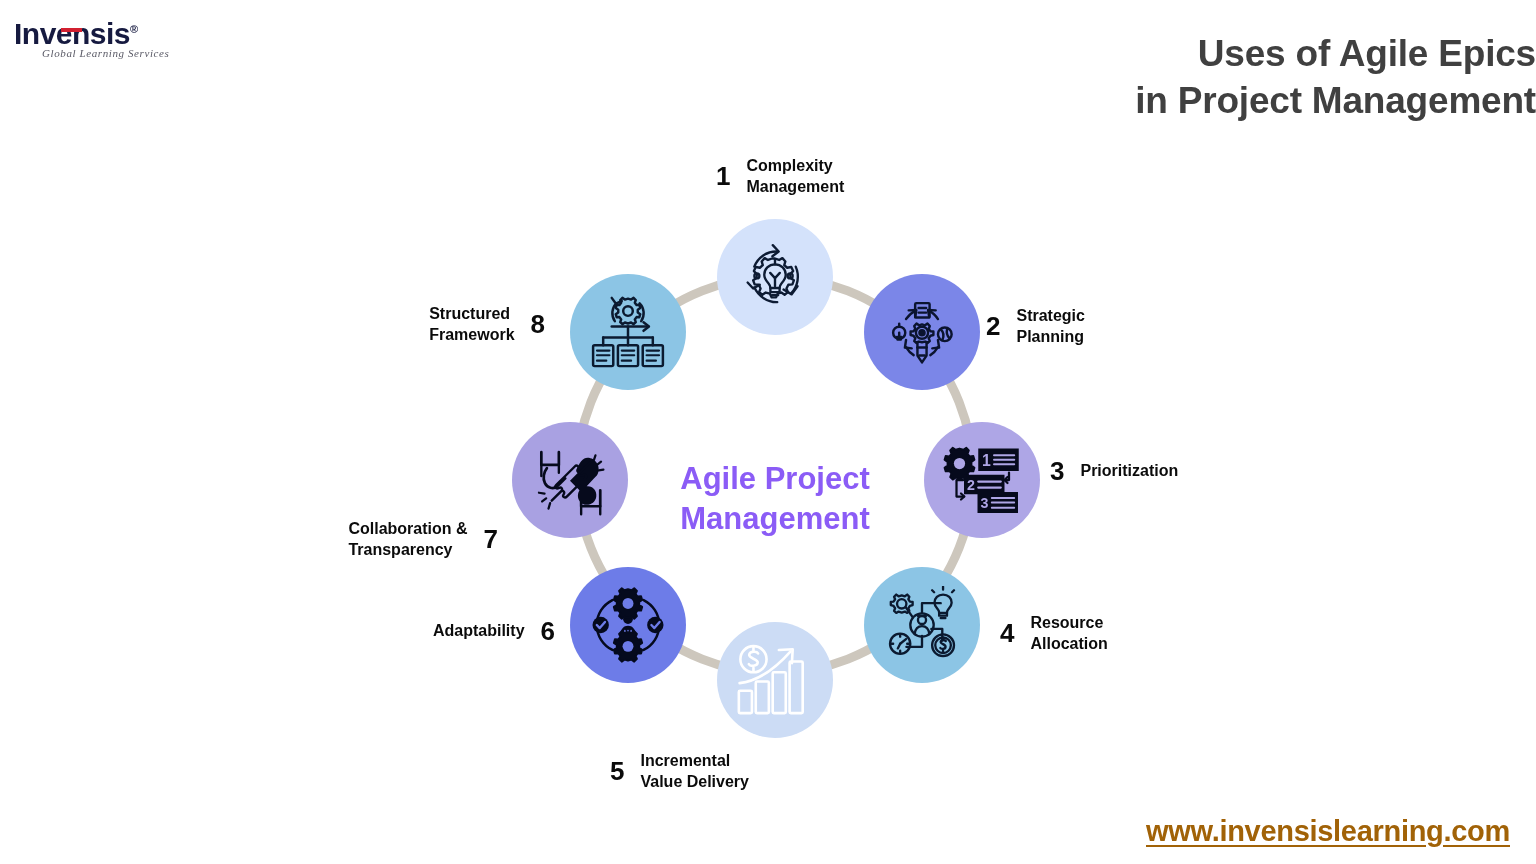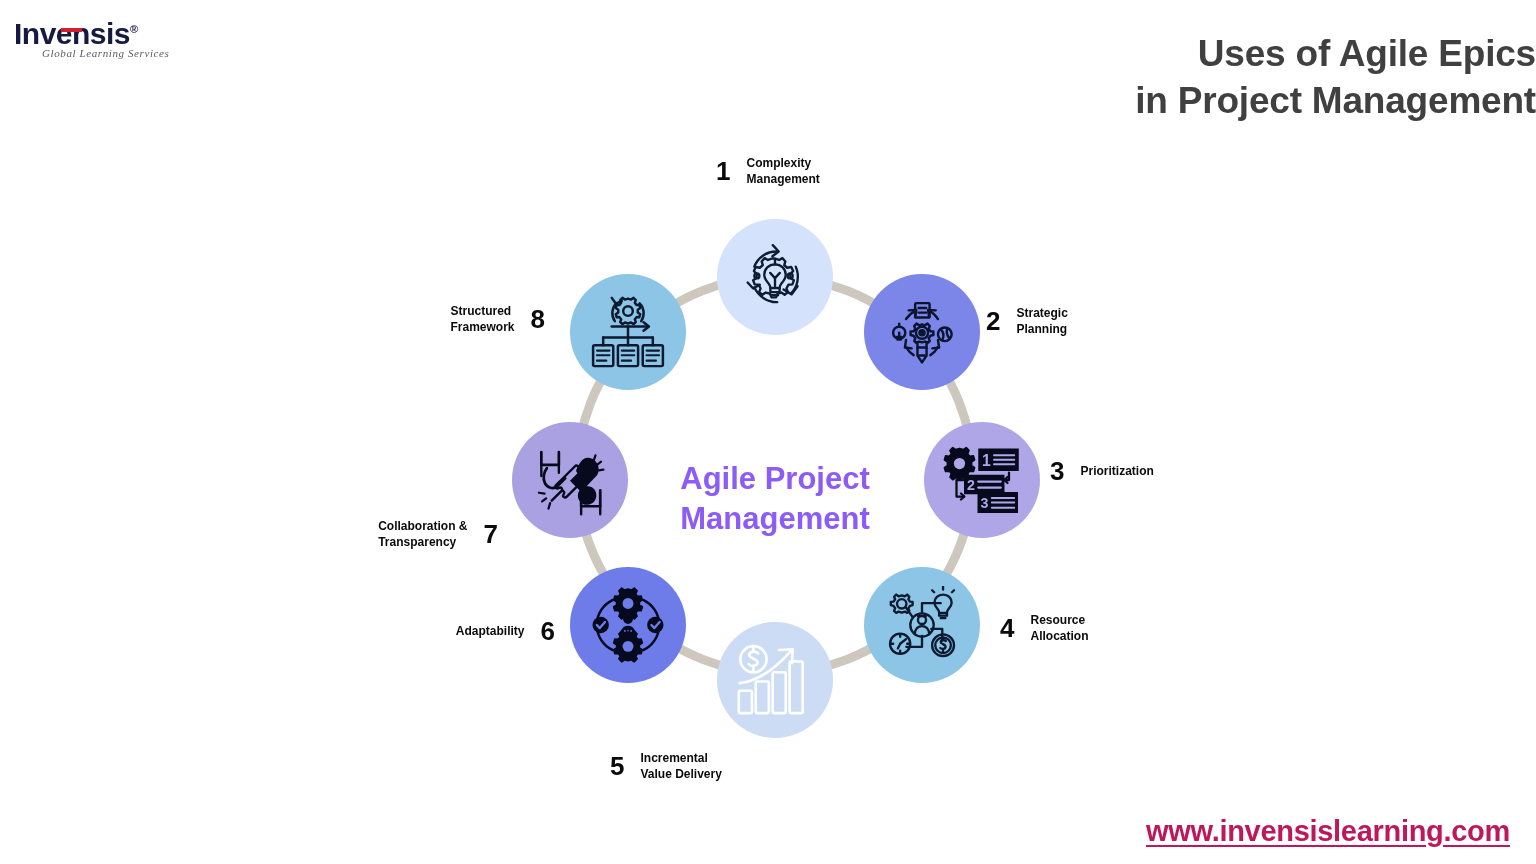--- a/index.html
+++ b/index.html
@@ -117,36 +117,36 @@
     gap: 16px;
     color: #0b0b0b;
   }
   .callout .num {
     font-size: 26px;
     font-weight: bold;
     line-height: 1;
     flex: 0 0 auto;
   }
   .callout .txt {
-    font-size: 12px;
+    font-size: 16px;
     font-weight: bold;
     line-height: 1.34;
     white-space: pre-line;
   }
   .callout.right { text-align: left; }
   .callout.left  { text-align: left; }
 
   
   #footer-url {
     position: absolute;
     right: 26px;
     bottom: 16px;
     font-size: 29px;
     font-weight: bold;
-    color: #be185d;
+    color: #a16207;
     text-decoration: underline;
     text-underline-offset: 4px;
     letter-spacing: -0.3px;
   }
 </style>
 </head>
 <body>
 
 <div id="brand-logo">
   <div class="logo-word">

